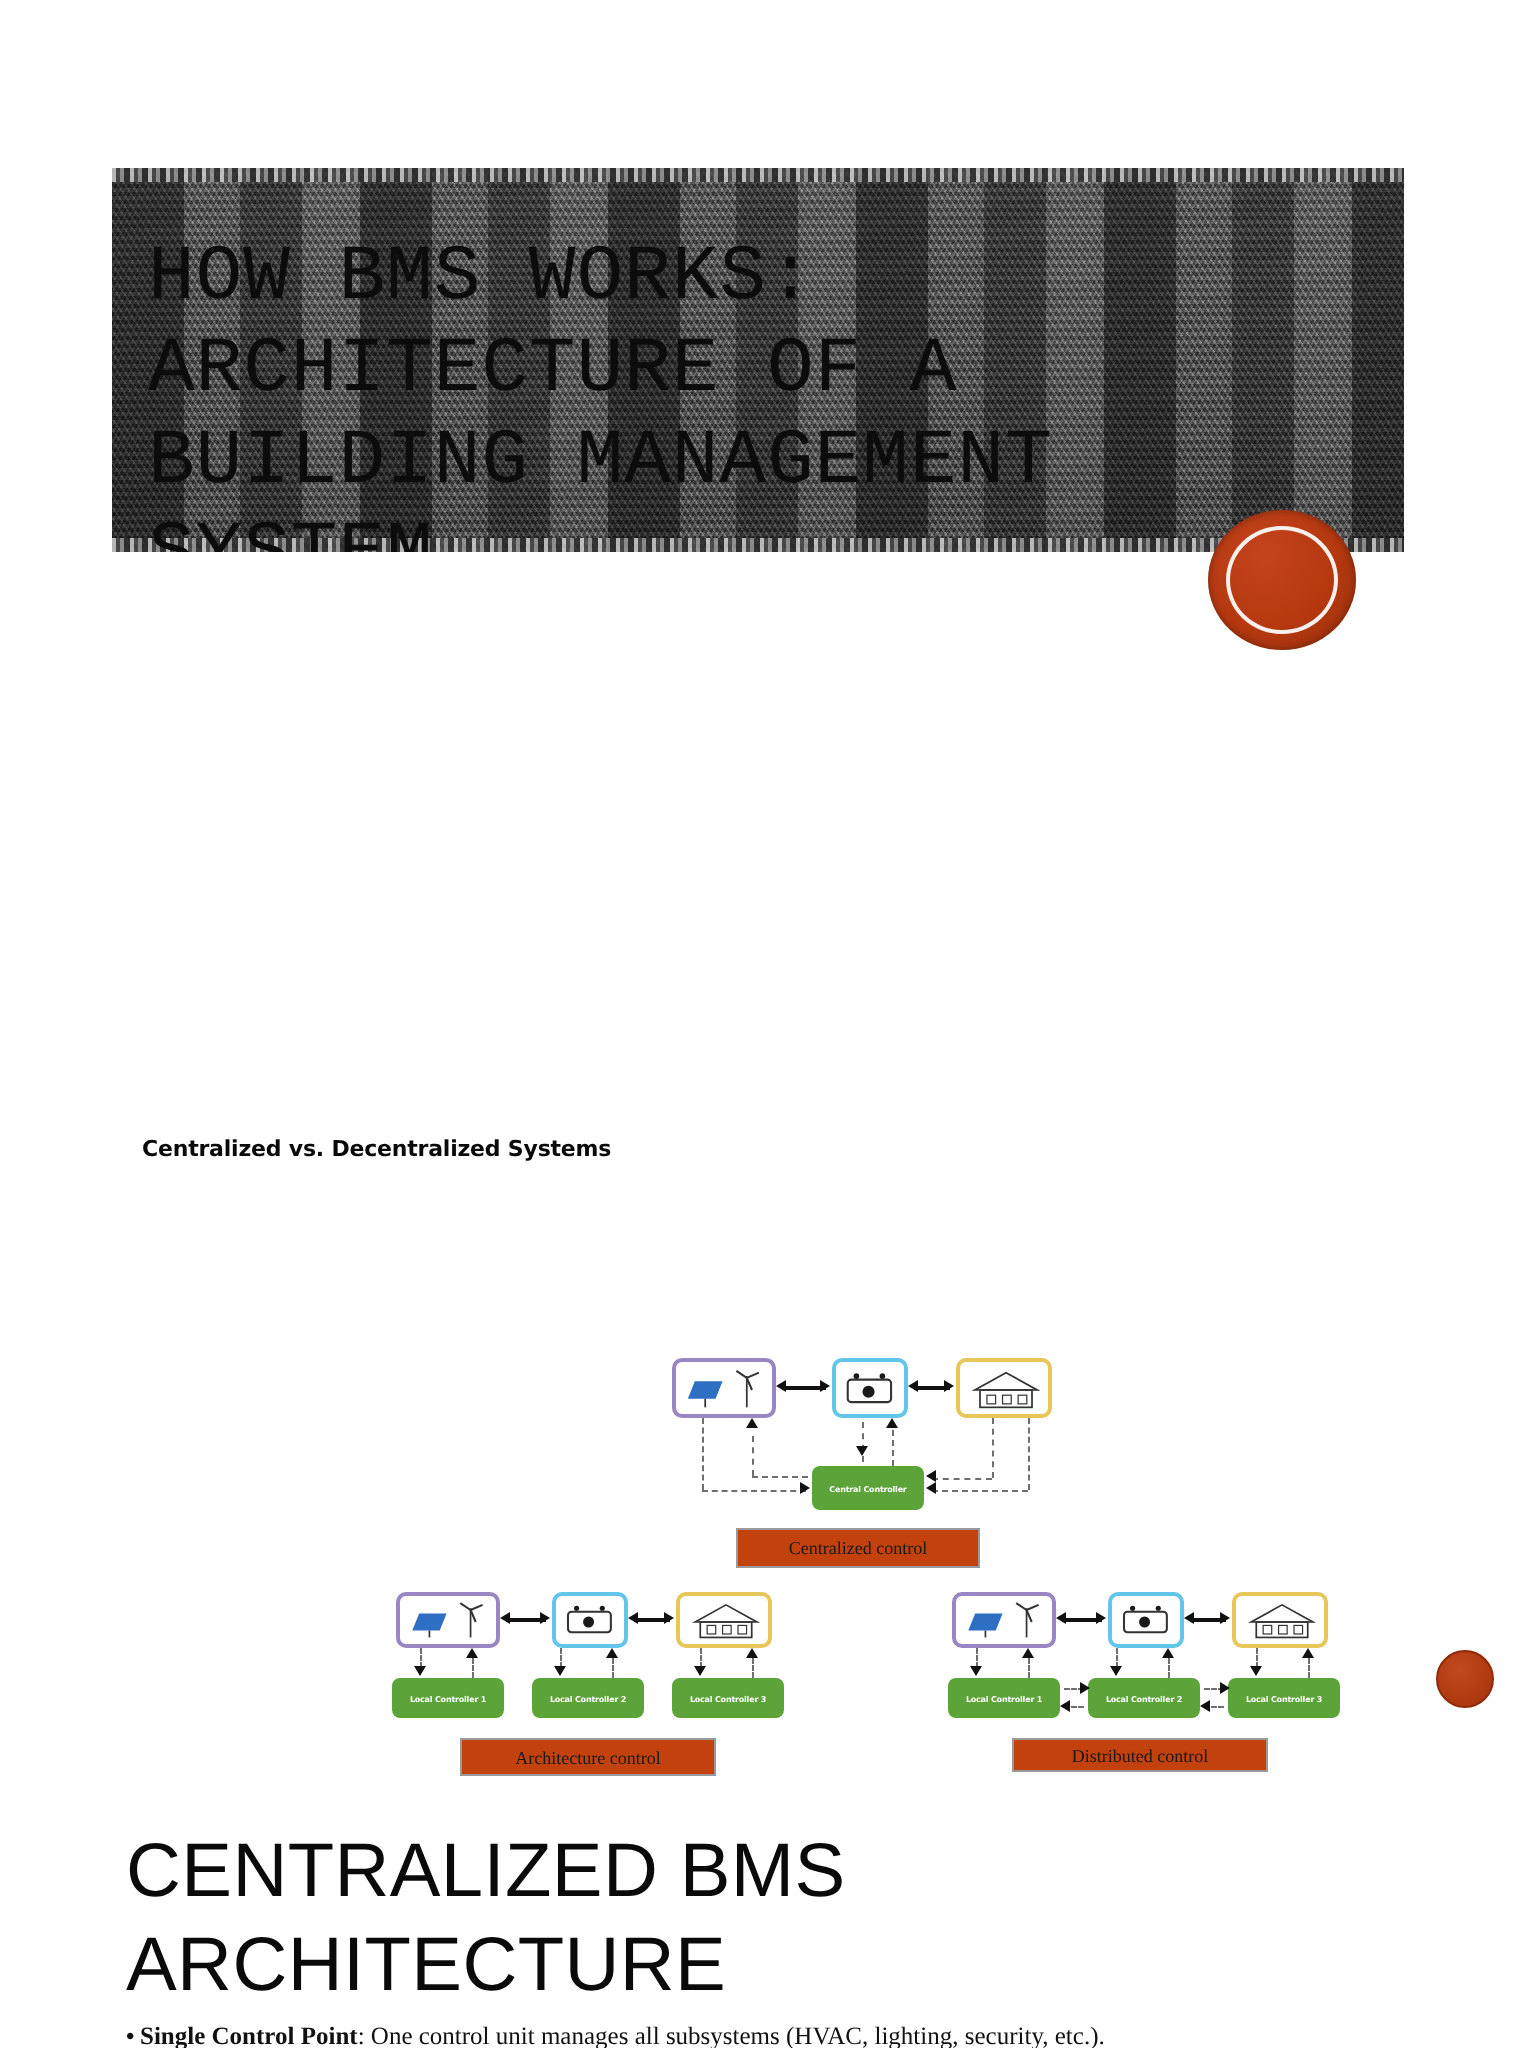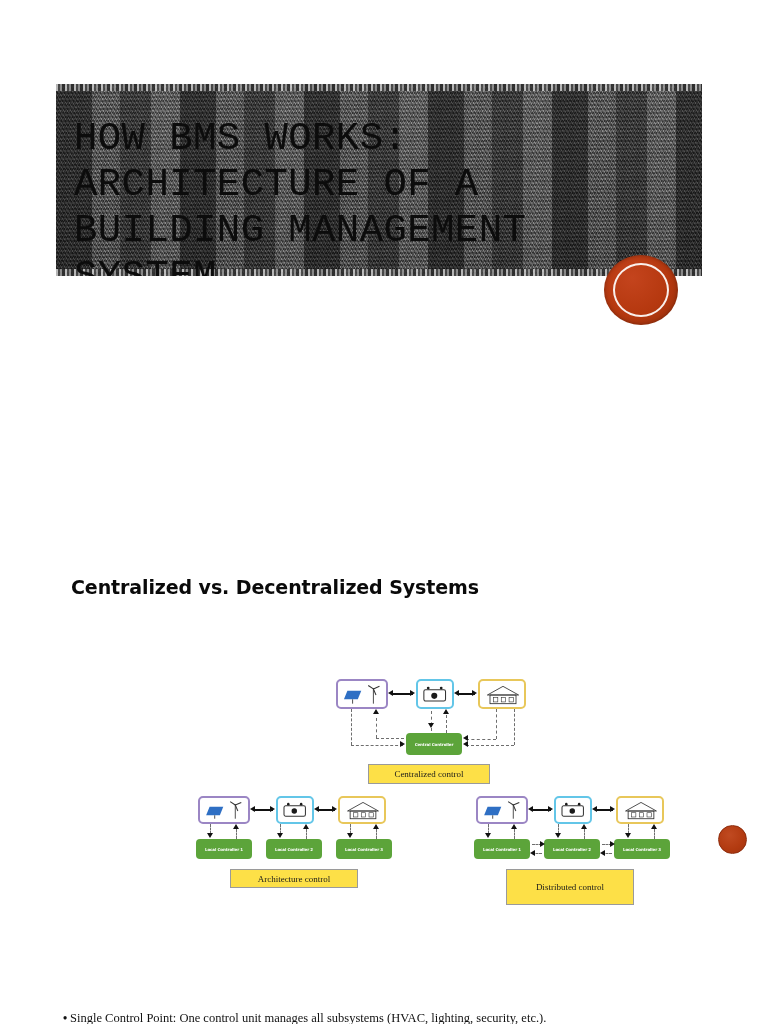--- a/index.html
+++ b/index.html
@@ -115,21 +115,21 @@
   }
   #overview-heading {
     left: 71px;
     top: 124px;
     width: 520px;
   }
   .slide-subheading {
     position: absolute;
     left: 71px;
     top: 217px;
-    font-size: 19px;
+    font-size: 11px;
     font-weight: bold;
     letter-spacing: -.1px;
     color: #0a0a0a;
     font-family: "DejaVu Sans", sans-serif;
   }
   .bullet-list {
     position: absolute;
     left: 71px;
     top: 258px;
     width: 600px;
@@ -188,21 +188,21 @@
     display: flex;
     align-items: center;
     justify-content: center;
     font-family: "DejaVu Sans", sans-serif;
     letter-spacing: -.1px;
     box-sizing: border-box;
   }
   .caption-box {
     position: absolute;
     border: 1px solid #9a9a9a;
-    background: #fde047;
+    background: #c2410c;
     color: #1a1a1a;
     font-size: 9px;
     text-align: left;
     display: flex;
     align-items: center;
     justify-content: center;
     font-family: "Liberation Serif", serif;
     box-sizing: border-box;
   }
   .dash-h {
@@ -255,21 +255,21 @@
     white-space: nowrap;
   }
   .body-item::before {
     content: "\2022";
     position: absolute;
     left: 0;
     top: 0;
     font-size: 12px;
     font-weight: bold;
   }
-  .body-item b { font-weight: normal; margin-top: 23px; }
+  .body-item b { font-weight: bold; margin-top: 23px; }
 
   .deco-circle-small {
     position: absolute;
     left: 718px;
     top: 825px;
     width: 29px;
     height: 29px;
     border-radius: 50%;
     background: radial-gradient(circle at 40% 34%, #c04a21 0%, #b23a10 60%, #9d3310 100%);
     border: 1px solid #8e2c0c;
@@ -475,30 +475,31 @@
 
     <div class="dash-h dg" style="left:344px;top:173px;width:10px;"></div>
     <div class="arrow arr-r dg" style="left:352px;top:170px;"></div>
     <div class="dash-h dg" style="left:344px;top:182px;width:10px;"></div>
     <div class="arrow arr-l dg" style="left:342px;top:179px;"></div>
     <div class="dash-h dg" style="left:414px;top:173px;width:10px;"></div>
     <div class="arrow arr-r dg" style="left:422px;top:170px;"></div>
     <div class="dash-h dg" style="left:414px;top:182px;width:10px;"></div>
     <div class="arrow arr-l dg" style="left:412px;top:179px;"></div>
 
-    <div class="caption-box dg" style="left:318px;top:198px;width:128px;height:36px;">Distributed control</div>
+    <div class="caption-box dg" style="left:318px;top:198px;width:128px;height:17px;">Distributed control</div>
 
   </figure>
 
 </section>
 
 <div class="deco-circle-small"></div>
 
 <section id="slide-centralized">
 
+  <h2 class="slide-heading" id="centralized-heading">Centralized BMS Architecture</h2>
 
   <div class="body-list">
     <p class="body-item">
       <b>Single Control Point</b><span>: One control unit manages all subsystems (HVAC, lighting, security, etc.).</span>
     </p>
 
   </div>
 
 </section>
 

